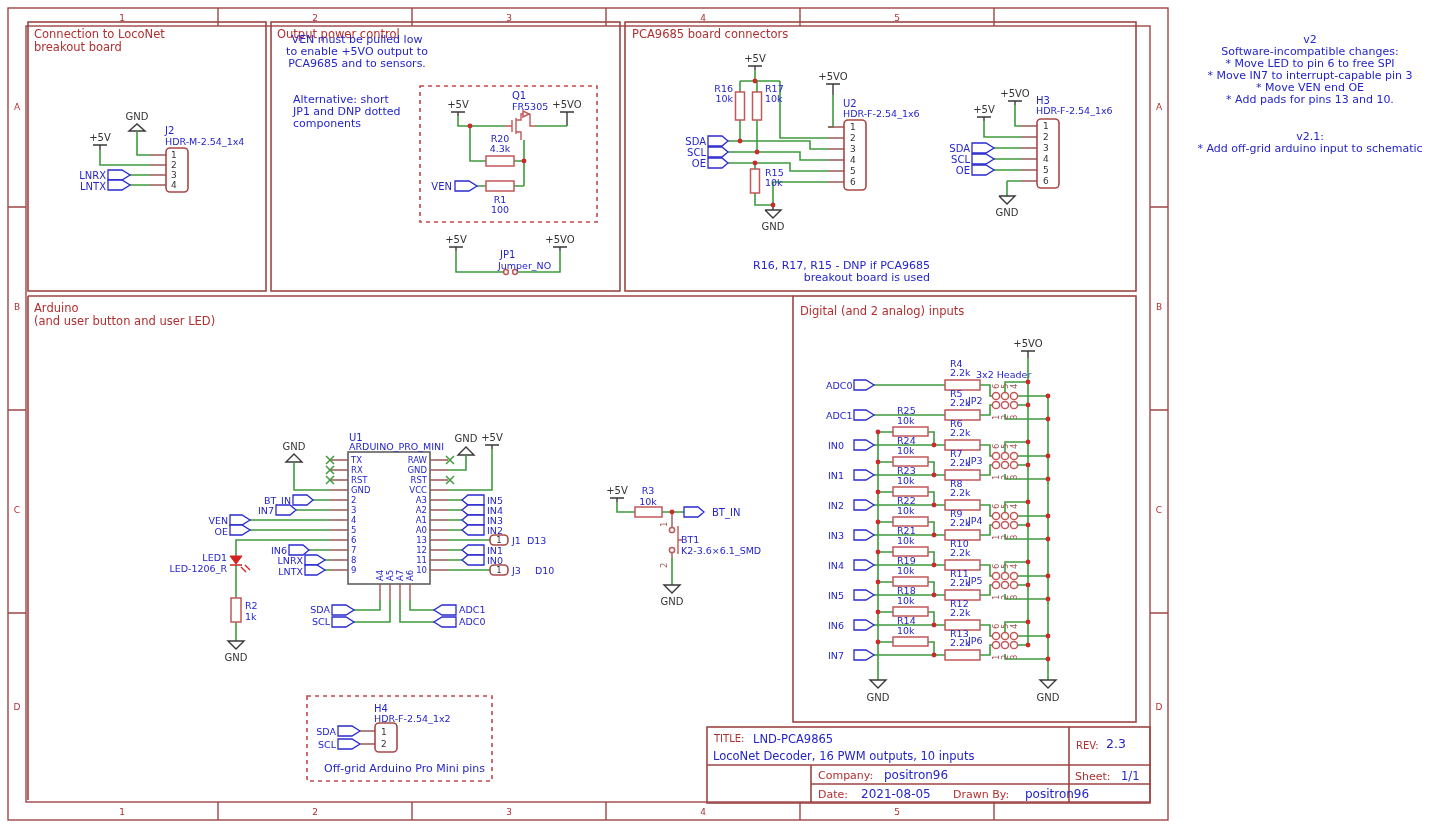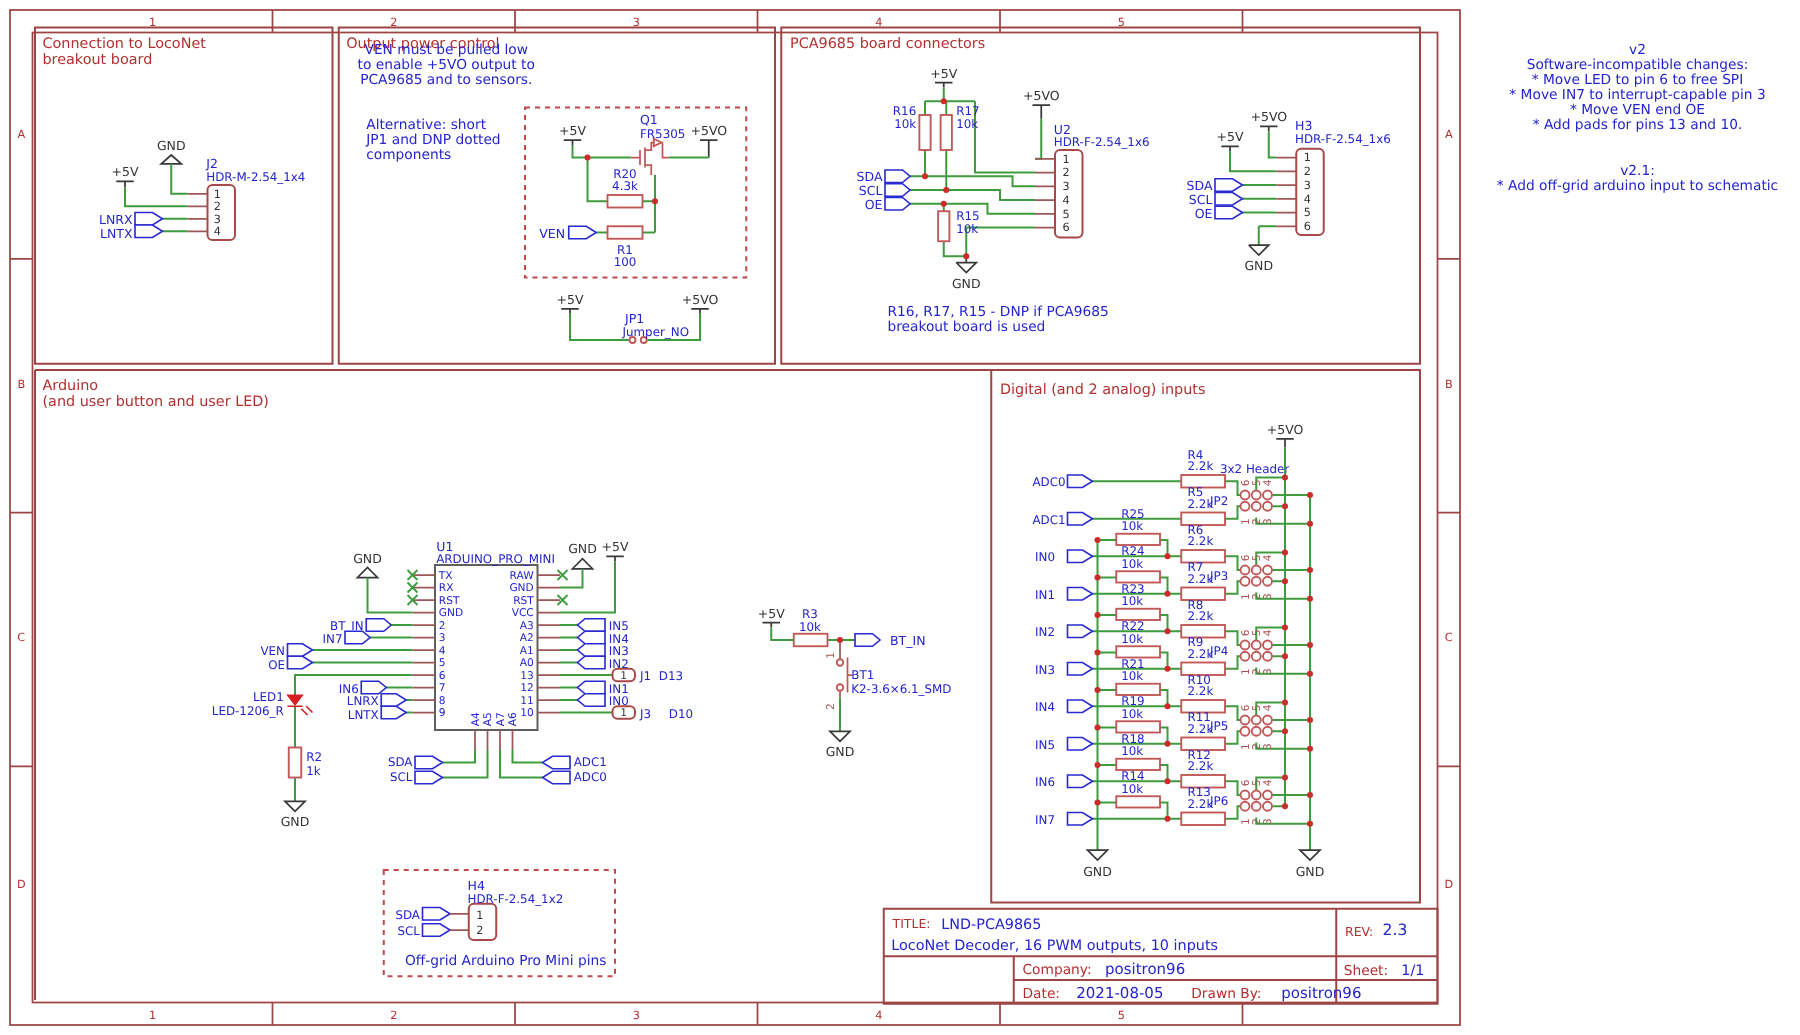--- a/index.html
+++ b/index.html
@@ -556,21 +556,21 @@
     <text class="b f12" x="1025" y="798">positron96</text>
   </g>
 </svg>
 
   <div class="note" style="left:277px;top:34px;width:160px;text-align:center;">VEN must be pulled low
 to enable +5VO output to
 PCA9685 and to sensors.</div>
   <div class="note" style="left:277px;top:94px;width:160px;margin-left:16px;">Alternative: short
 JP1 and DNP dotted
 components</div>
-  <div class="note" style="left:710px;top:244px;width:220px;">R16, R17, R15 - DNP if PCA9685
+  <div class="note" style="left:710px;top:260px;width:220px;text-align:right;">R16, R17, R15 - DNP if PCA9685
 breakout board is used</div>
   <div class="notes-right" style="position:absolute;left:1184px;top:22px;width:252px;color:#2424cc;font-size:11px;line-height:12px;white-space:pre-line;">
     <p>v2
 Software-incompatible changes:
 * Move LED to pin 6 to free SPI
 * Move IN7 to interrupt-capable pin 3
 * Move VEN end OE
 * Add pads for pins 13 and 10.</p>
     <p>v2.1:
 * Add off-grid arduino input to schematic</p>

